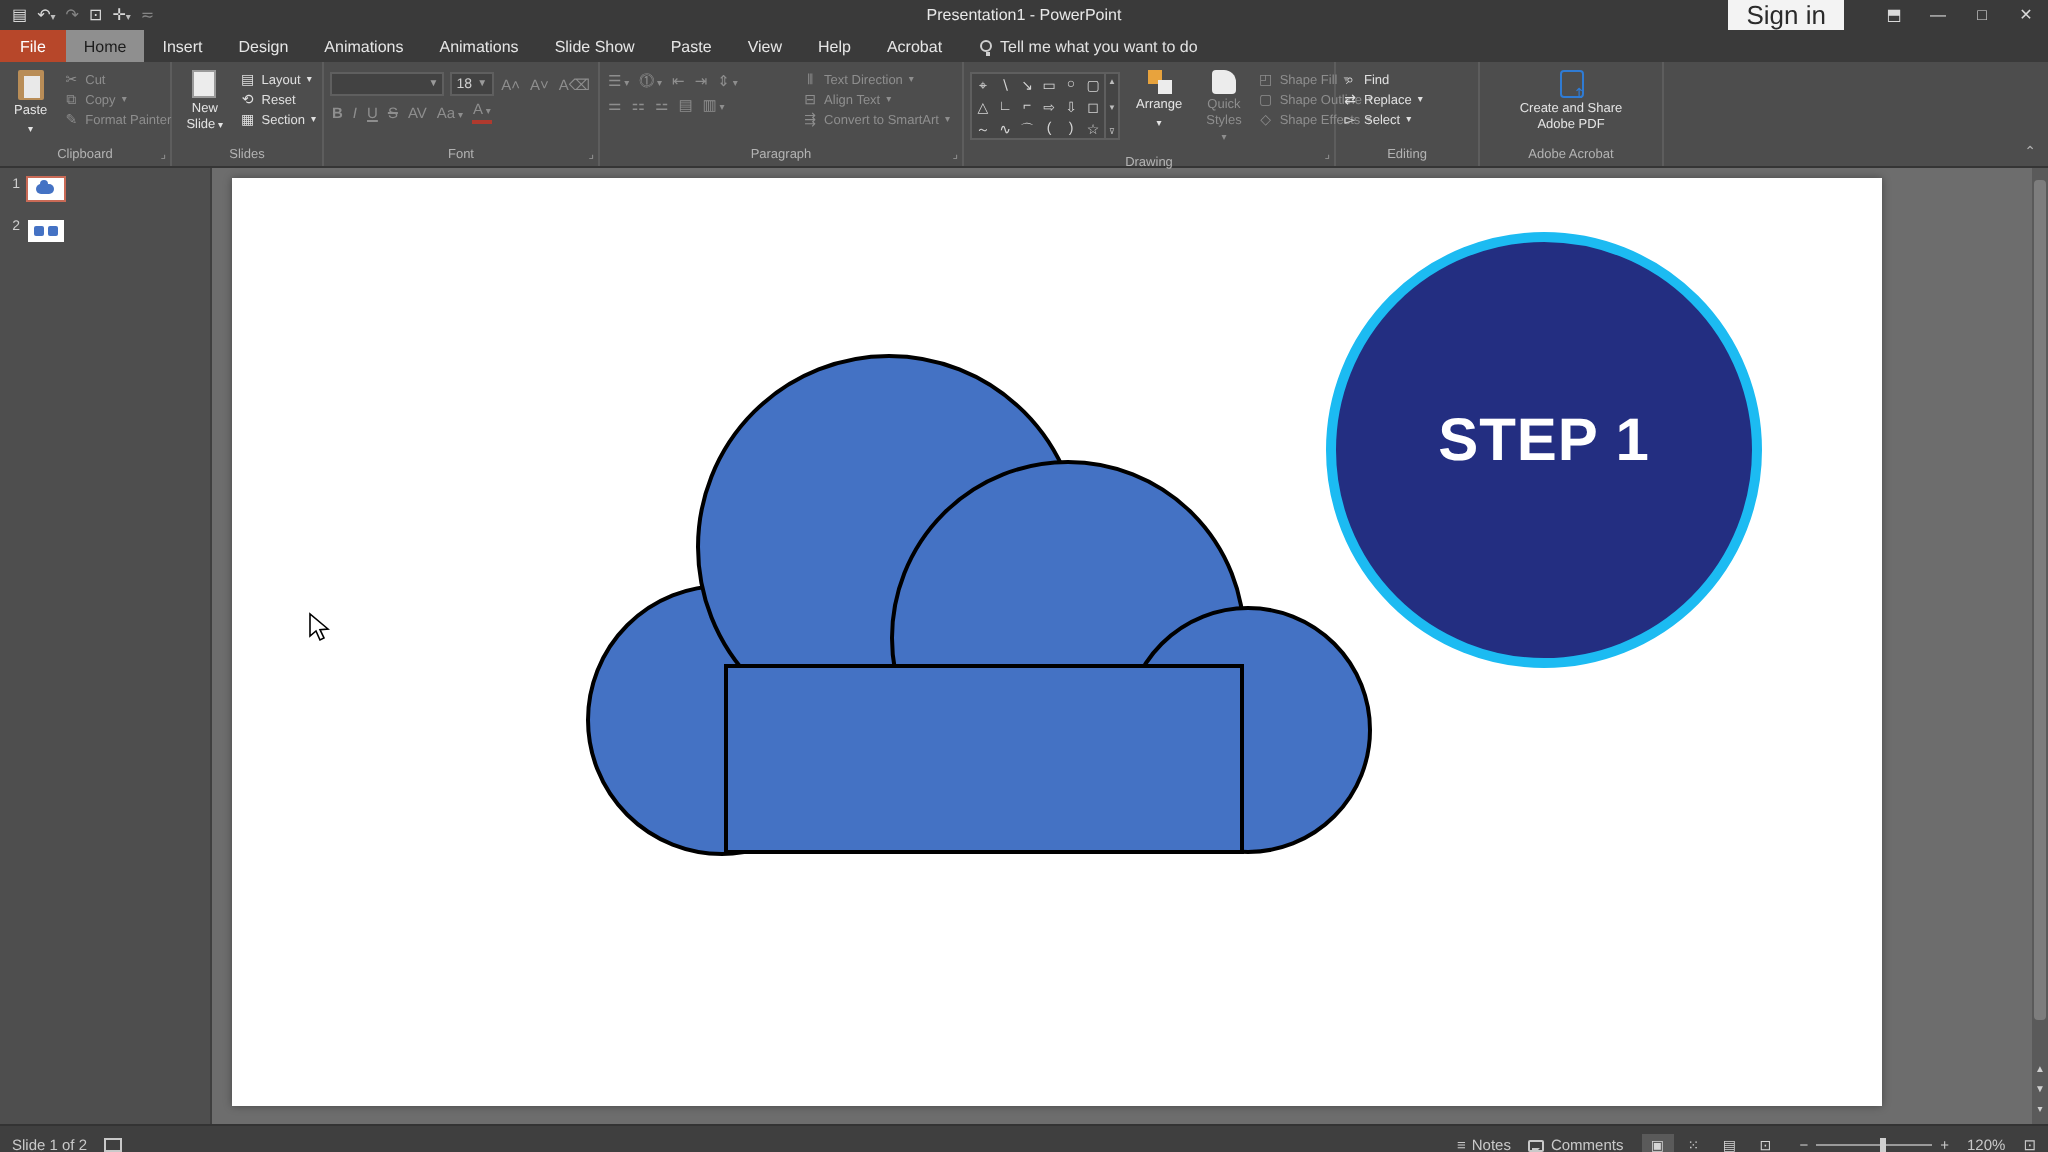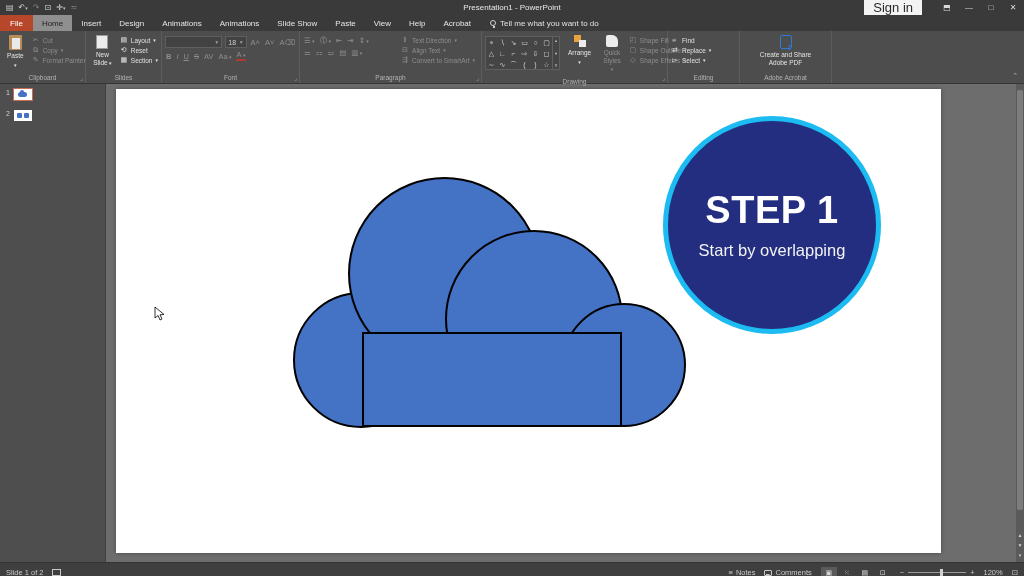--- a/index.html
+++ b/index.html
@@ -74,21 +74,21 @@
   .thumb-box { width:18px; height:11px; background:#fff; position:relative; overflow:hidden; }
   .thumb-box.selected { outline:1.5px solid #c96a56; }
   .mini-cloud { position:absolute; left:4px; top:3px; width:9px; height:5px; background:#4472c4; border-radius:4px; }
   .mini-cloud::before { content:""; position:absolute; left:2px; top:-2px; width:4px; height:4px; background:#4472c4; border-radius:50%; }
   .mini-shape { position:absolute; background:#4472c4; border-radius:1px; }
   .canvas { flex:1; position:relative; }
   .slide { position:absolute; left:10px; top:5px; width:825px; height:464px; background:#fff; box-shadow:0 0 4px rgba(0,0,0,.35); }
   .shape { position:absolute; background:#4472c4; border:2px solid #000; }
   .circle { border-radius:50%; }
   .step-badge { position:absolute; left:547px; top:27px; width:218px; height:218px; border-radius:50%; background:#232e81; border:5px solid #1cbbf2; display:flex; flex-direction:column; align-items:center; justify-content:center; color:#fff; text-align:center; }
-  .step-title { font-size:38px; font-weight:bold; letter-spacing:.5px; margin-bottom:8px; }
+  .step-title { font-size:30px; font-weight:bold; letter-spacing:.5px; margin-bottom:8px; }
   .step-line { font-size:16.5px; line-height:21px; color:#f2f2f2; }
   
   .vscroll { position:absolute; right:0; top:0; bottom:0; width:8px; background:#5a5a5a; }
   .vthumb { position:absolute; left:1px; right:1px; top:6px; height:420px; background:#7d7d7d; border-radius:2px; }
   .vbtns { position:absolute; left:0; right:0; bottom:4px; display:flex; flex-direction:column; gap:4px; align-items:center; font-size:5px; color:#cfcfcf; }
   
   .cursor { position:absolute; left:154px; top:306px; z-index:50; }
   
   .statusbar { height:20px; background:#3f3f3f; border-top:1px solid #333; display:flex; align-items:center; font-size:7.5px; color:#c9c9c9; padding:0 6px; }
   .sb-left { display:flex; align-items:center; gap:8px; }
@@ -406,21 +406,20 @@
     <div class="slide">
 
       <div class="shape circle" style="left:177px; top:203px; width:136px; height:136px;"></div>
       <div class="shape circle" style="left:232px; top:88px; width:193px; height:193px;"></div>
       <div class="shape circle" style="left:329px; top:141px; width:178px; height:178px;"></div>
       <div class="shape circle" style="left:446px; top:214px; width:124px; height:124px;"></div>
       <div class="shape" style="left:246px; top:243px; width:260px; height:95px;"></div>
 
       <div class="step-badge">
         <div class="step-title">STEP 1</div>
-        <div class="step-line">Start by overlapping</div>
       </div>
     </div>
 
     <div class="vscroll">
       <div class="vthumb"></div>
       <div class="vbtns">
         <span>▲</span>
         <span>▼</span>
         <span>▾</span>
       </div>

